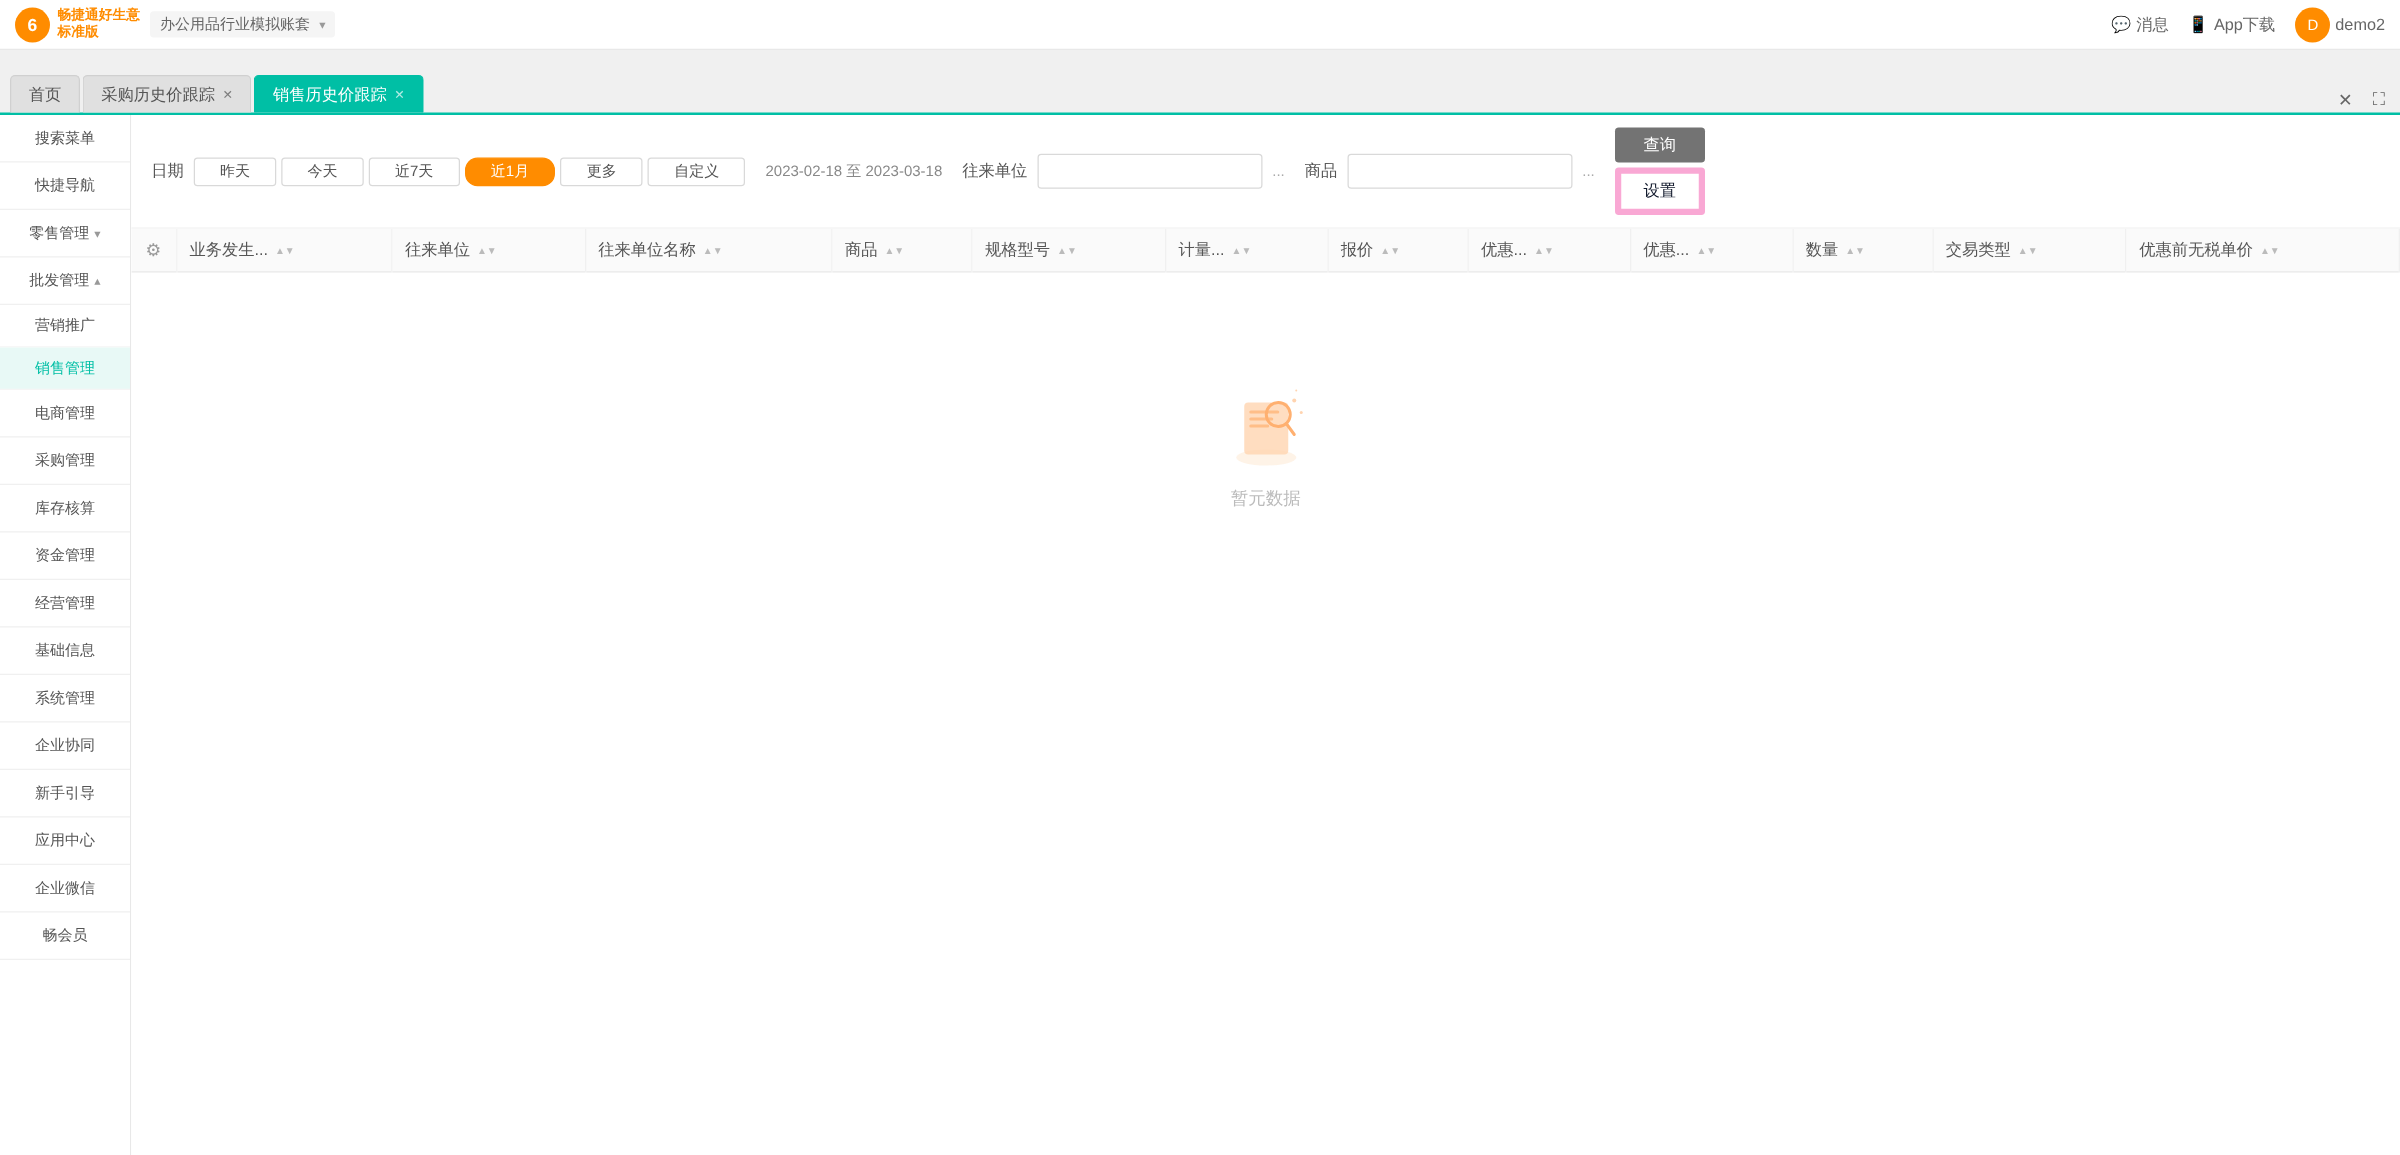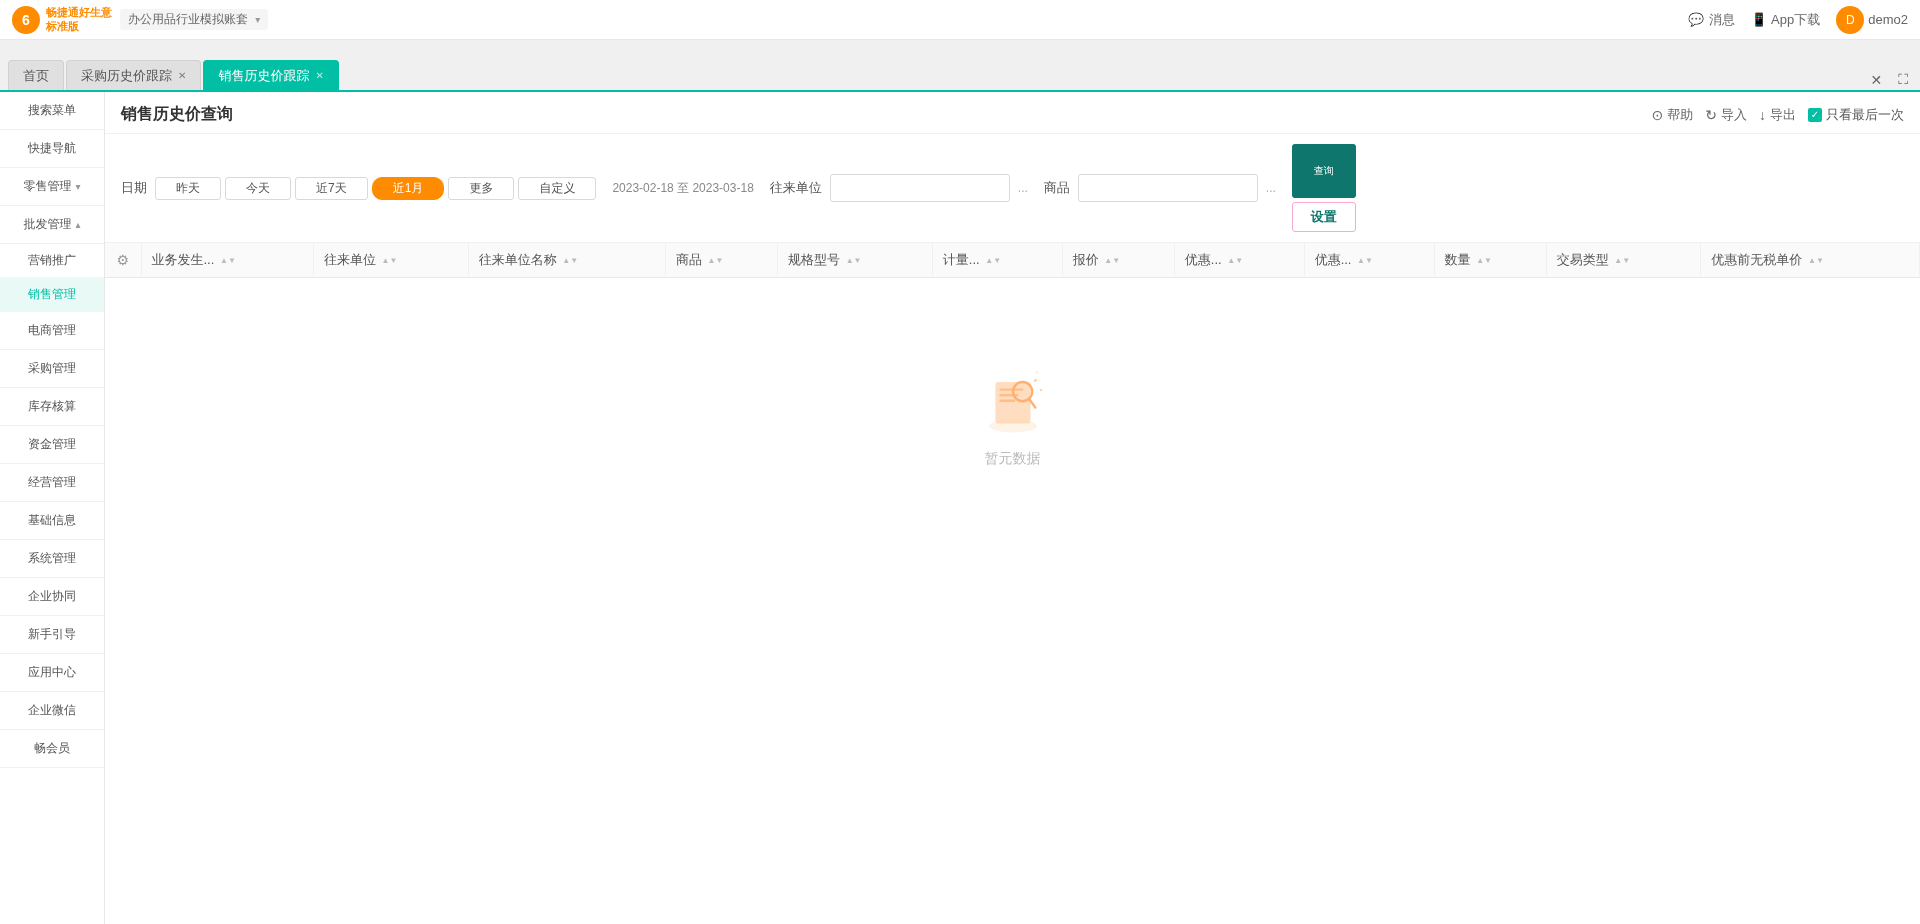--- a/index.html
+++ b/index.html
@@ -284,37 +284,36 @@
       padding: 0 8px;
       font-size: 12px;
       color: #333;
       outline: none;
     }
     .filter-dots {
       color: #aaa;
       font-size: 12px;
     }
     .btn-query {
-      padding: 20px 18px;
-      background: #0f766e;
+      padding: 5px 18px;
+      background: #737373;
       color: white;
       border: none;
       border-radius: 3px;
-      font-size: 10px;
+      font-size: 13px;
       cursor: pointer;
     }
     .btn-settings {
       padding: 5px 18px;
       background: #fff;
-      color: #0f766e;
-      border: 1px solid #f9a8d4;
+      color: #0f172a;
+      border: 5px solid #f9a8d4;
       border-radius: 3px;
       font-size: 13px;
       cursor: pointer;
-      font-weight: bold;
     }
     .filter-actions {
       display: flex;
       flex-direction: column;
       gap: 4px;
     }
 
     
     .table-container {
       flex: 1;
@@ -492,41 +491,20 @@
     <div class="sidebar-item">
       <span>企业微信</span>
     </div>
     <div class="sidebar-item">
       <span>畅会员</span>
     </div>
   </div>
 
   <div class="content-area">
 
-    <div class="page-header">
-      <span class="page-title">销售历史价查询</span>
-      <div class="page-header-actions">
-        <div class="header-btn">
-          <span style="font-size:14px;">⊙</span>
-          <span>帮助</span>
-        </div>
-        <div class="header-btn">
-          <span style="font-size:14px;">↻</span>
-          <span>导入</span>
-        </div>
-        <div class="header-btn">
-          <span style="font-size:14px;">↓</span>
-          <span>导出</span>
-        </div>
-        <label class="checkbox-label">
-          <div class="checkbox-checked">✓</div>
-          <span>只看最后一次</span>
-        </label>
-      </div>
-    </div>
 
     <div class="filter-area">
       <div class="filter-row">
         <span class="filter-label">日期</span>
         <div class="date-btns">
           <button class="date-btn">昨天</button>
           <button class="date-btn">今天</button>
           <button class="date-btn">近7天</button>
           <button class="date-btn active">近1月</button>
           <button class="date-btn">更多</button>

